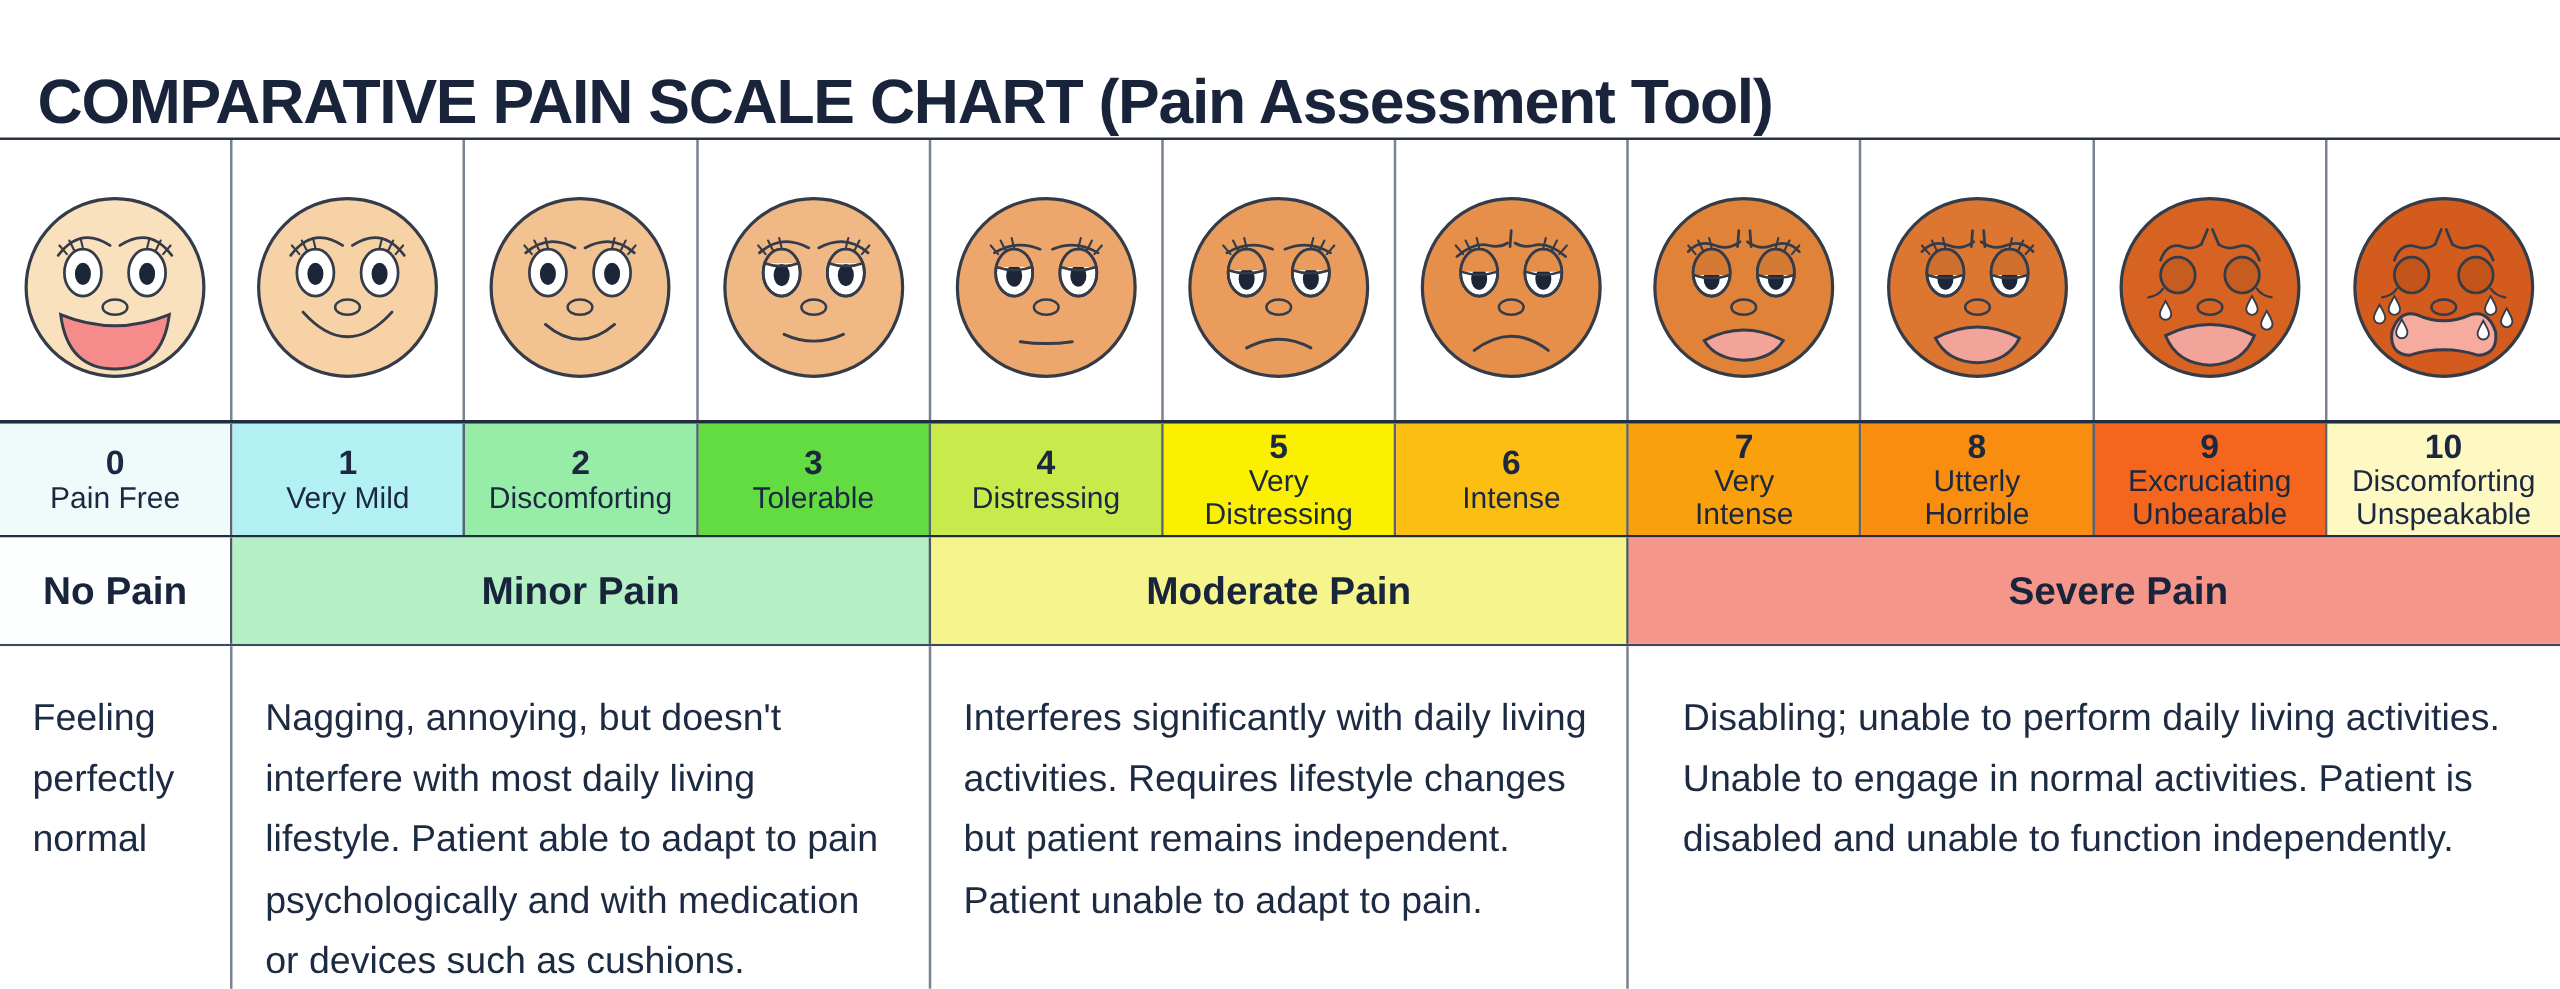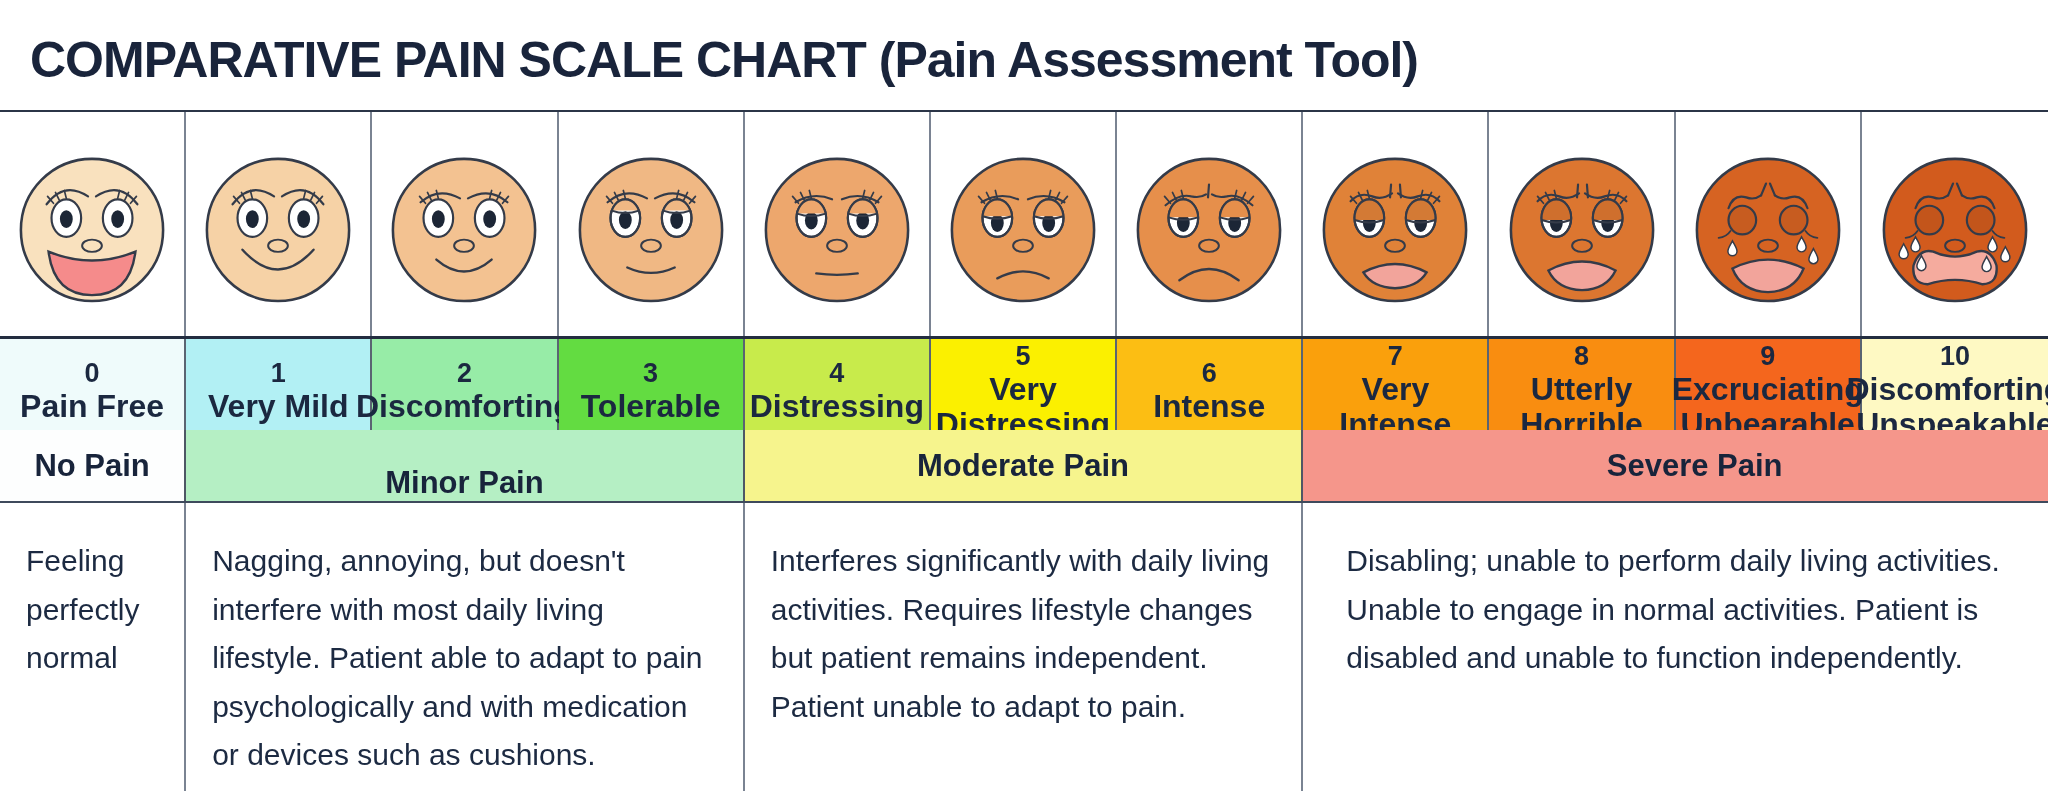--- a/index.html
+++ b/index.html
@@ -3,46 +3,46 @@
 <meta charset="utf-8">
 <style>
   html,body{margin:0;padding:0;}
   body{
     width:2048px;height:791px;background:#ffffff;overflow:hidden;position:relative;
     font-family:"Liberation Sans","DejaVu Sans",sans-serif;
     -webkit-font-smoothing:antialiased;
   }
   *{box-sizing:border-box;}
   #app{width:2048px;height:791px;}
-  header{height:110px;display:flex;align-items:center;}
+  header{height:110px;display:flex;align-items:flex-end;}
   h1{
     margin:0;padding:10px 0 0 30px;
     font-size:50px;font-weight:800;letter-spacing:-1px;
     color:#19243B;white-space:nowrap;
   }
   .table{width:2048px;}
   .row{display:grid;grid-template-columns:repeat(11,1fr);width:2048px;}
   .row.faces{height:226px;border-top:2px solid #2B3547;background:#fff;}
   .row.labels{height:94px;border-top:3px solid #232D40;border-bottom:2px solid #232D40;}
-  .row.cats{height:73px;border-bottom:2px solid #3E4A5C;}
+  .row.cats{height:87px;border-bottom:2px solid #3E4A5C;}
   .row.descs{height:288px;background:#fff;}
   .cell{min-width:0;}
   .face-cell{
     display:flex;align-items:center;justify-content:center;
     border-right:2px solid #7A8392;
   }
   .face-cell:last-child{border-right:none;}
   .face-cell svg{display:block;margin-top:4px;}
   .label-cell{
     display:flex;flex-direction:column;align-items:center;justify-content:center;
     border-right:2px solid #5A6472;text-align:center;color:#1B2840;padding:2px 2px;
   }
   .label-cell:last-child{border-right:none;}
   .level-number{font-size:27px;font-weight:700;line-height:1.15;}
-  .level-label{font-size:32px;font-weight:700;line-height:1.08;white-space:pre-line;}
+  .level-label{font-size:24px;font-weight:400;line-height:1.08;white-space:pre-line;}
   .cat-cell{
     display:flex;align-items:center;justify-content:center;
     border-right:2px solid #4E5765;color:#18243B;
   }
   .cat-cell:last-child{border-right:none;}
   .cat-label{font-size:31px;font-weight:700;}
   .desc-cell{
     border-right:2px solid #7A8392;color:#1C2A42;
     padding:34px 24px 0 26px;font-size:30px;line-height:1.62;font-weight:400;
   }
@@ -379,21 +379,21 @@
         <div class="cell label-cell" style="background: #fef9c3;">
           <div class="level-number">10</div>
           <div class="level-label">Discomforting
 Unspeakable</div>
         </div>
       </div>
     <div class="row cats" id="catRow">
         <div class="cell cat-cell" style="grid-column: span 1; background: rgb(253, 254, 254);">
           <div class="cat-label">No Pain</div>
         </div>
-        <div class="cell cat-cell" style="grid-column: span 3; background: rgb(181, 239, 196); align-items: flex-end;">
+        <div class="cell cat-cell" style="grid-column: span 3; background: rgb(181, 239, 196);">
           <div class="cat-label">Minor Pain</div>
         </div>
         <div class="cell cat-cell" style="grid-column: span 3; background: rgb(246, 244, 141); justify-content: center;">
           <div class="cat-label">Moderate Pain</div>
         </div>
         <div class="cell cat-cell" style="grid-column: span 4; background: rgb(245, 150, 139); padding-left: 38px;">
           <div class="cat-label">Severe Pain</div>
         </div>
       </div>
     <div class="row descs" id="descRow">

